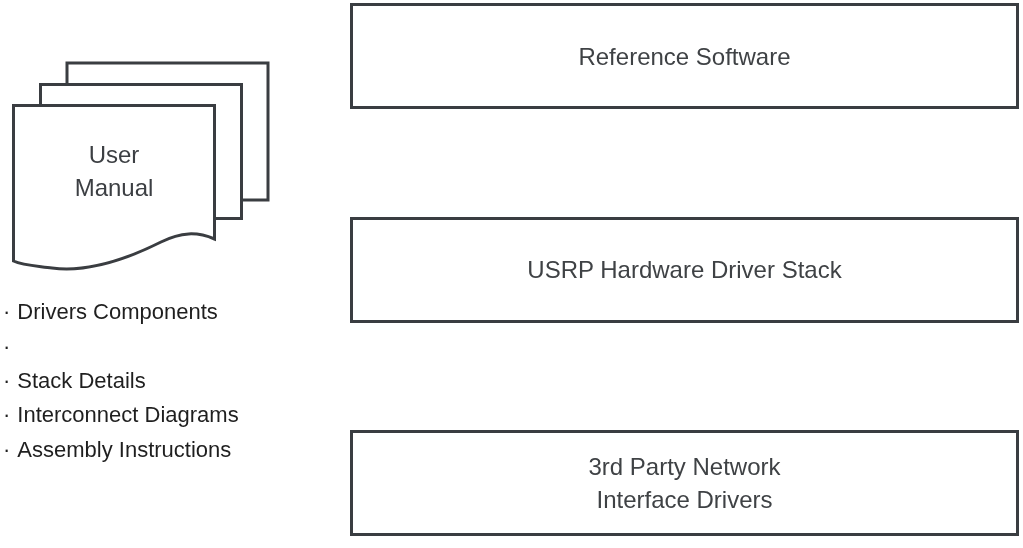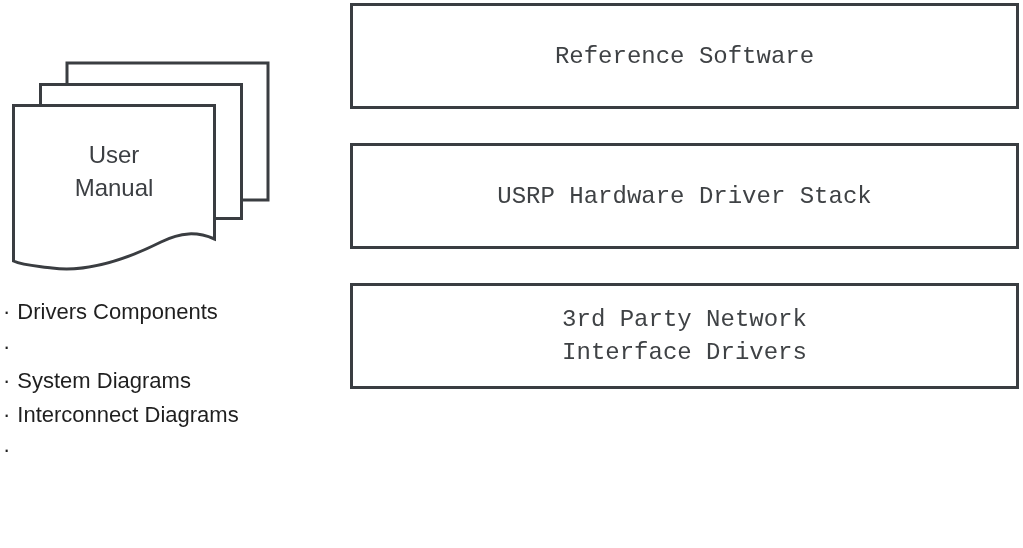--- a/index.html
+++ b/index.html
@@ -58,25 +58,24 @@
     margin-right: 7px;
     color: var(--list-text);
   }
 
   
   .stack-col {
     position: absolute;
     left: 350px;
     top: 3px;
     width: 669px;
-    height: 386px;
+    height: 533px;
     display: flex;
     flex-direction: column;
     justify-content: space-between;
-    font-family: Liberation Mono, monospace;
   }
   .stack-box {
     height: 106px;
     border: 3px solid var(--stroke);
     background: #ffffff;
     display: flex;
     align-items: center;
     justify-content: center;
   }
   .stack-box .label {
@@ -106,28 +105,29 @@
   <ul class="manual-list">
     <li>
       <span class="bullet">·</span>
       <span>Drivers Components</span>
     </li>
     <li>
       <span class="bullet">·</span>
     </li>
     <li>
       <span class="bullet">·</span>
-      <span>System Diagrams</span>
+      <span>Stack Details</span>
     </li>
     <li>
       <span class="bullet">·</span>
       <span>Interconnect Diagrams</span>
     </li>
     <li>
       <span class="bullet">·</span>
+      <span>Assembly Instructions</span>
     </li>
   </ul>
 
   <div class="stack-col">
     <div class="stack-box">
       <span class="label">Reference Software</span>
     </div>
     <div class="stack-box">
       <span class="label">USRP Hardware Driver Stack</span>
     </div>

